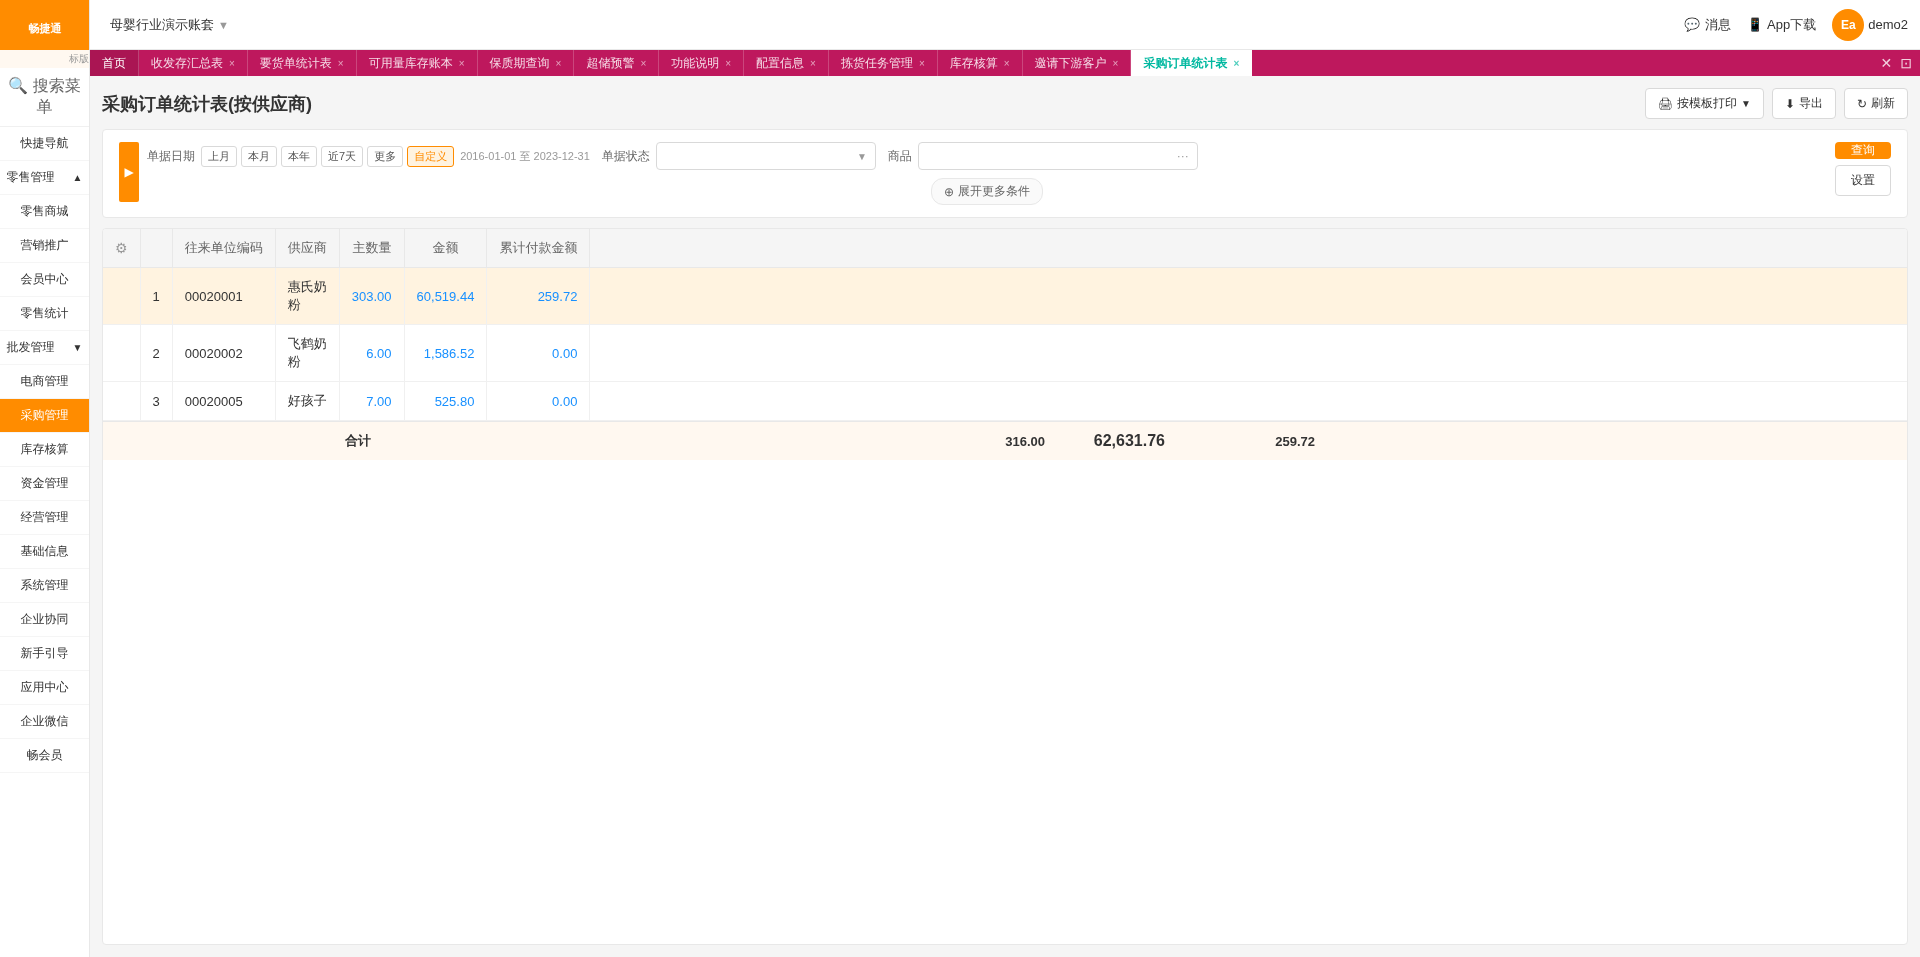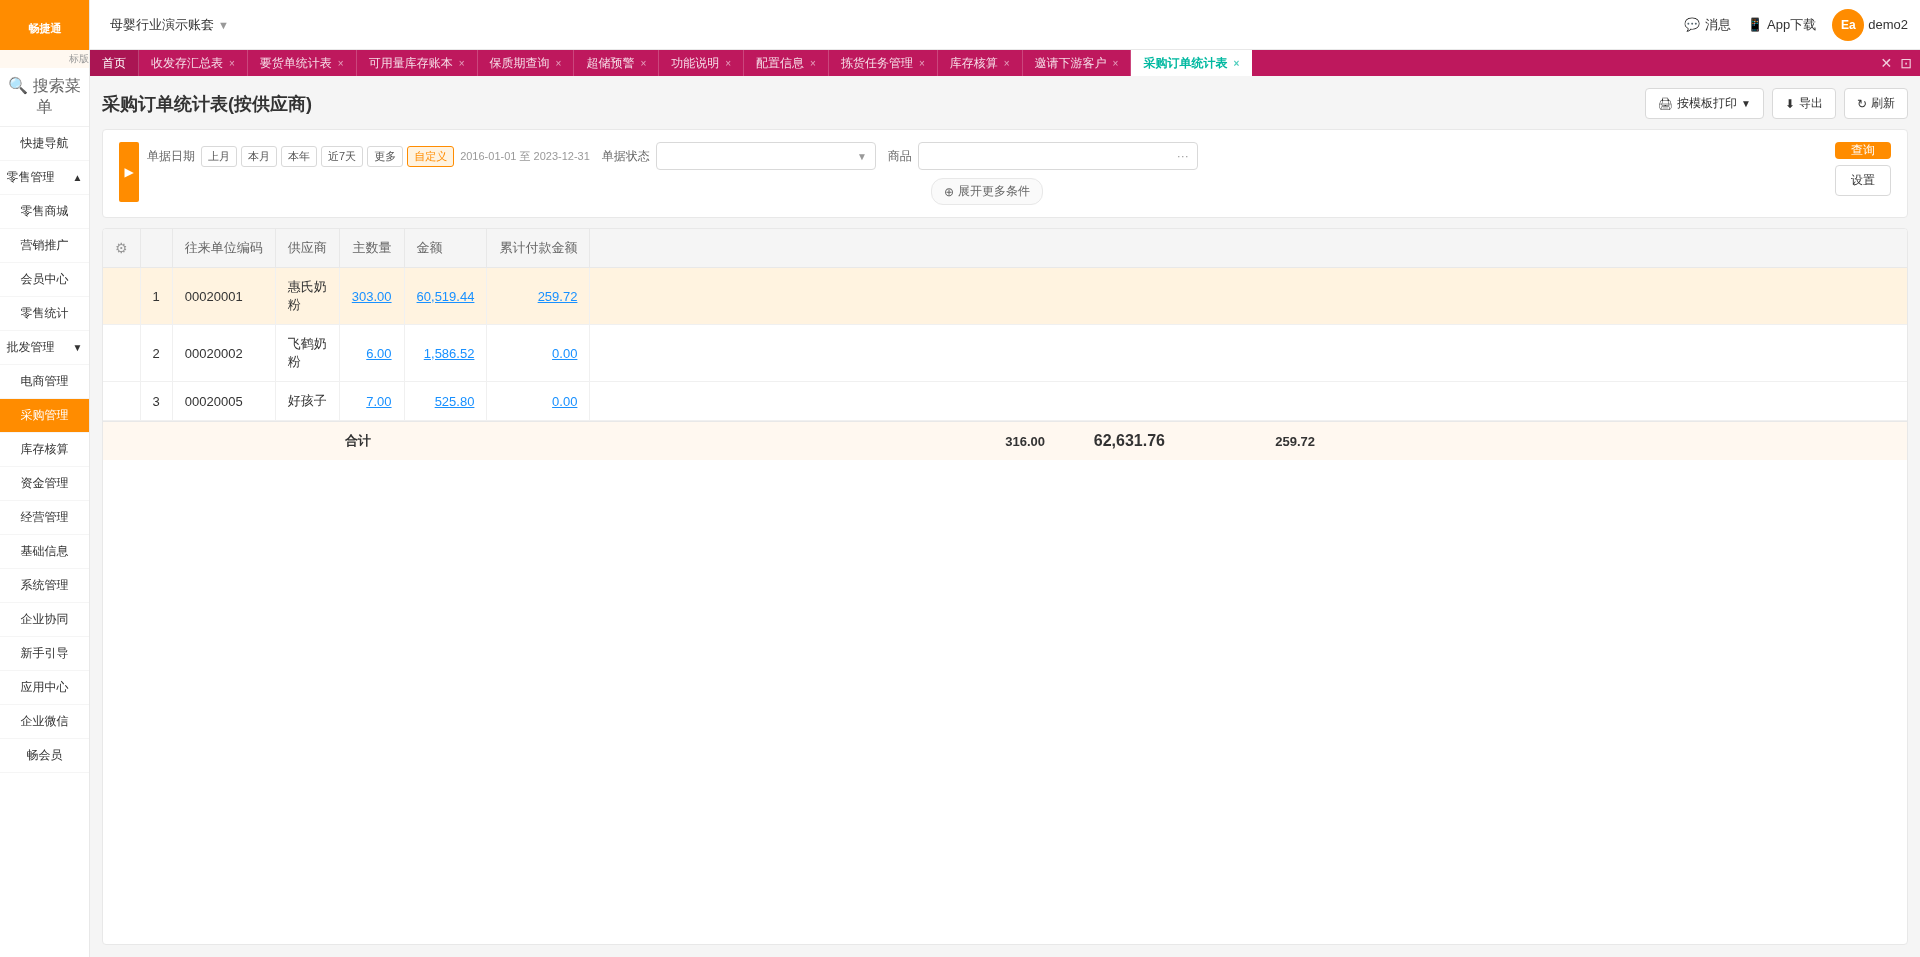--- a/index.html
+++ b/index.html
@@ -369,21 +369,20 @@
       padding: 10px 12px;
       color: #333;
       border-right: 1px solid #f0f0f0;
     }
     .data-table tbody td:last-child { border-right: none; }
     .data-table td.number {
       text-align: right;
     }
     .data-table td.link {
       color: #1890ff;
-      text-decoration: underline;
       cursor: pointer;
     }
     .table-footer {
       background: #fff8f0;
       border-top: 1px solid #e8e8e8;
       padding: 10px 12px;
     }
     .settings-col {
       width: 40px;
       text-align: center;
@@ -627,21 +626,21 @@
       <table class="data-table">
         <thead>
           <tr>
             <th class="settings-col">
               <span class="gear-icon">⚙</span>
             </th>
             <th class="col-index"></th>
             <th class="col-code">往来单位编码</th>
             <th>供应商</th>
             <th class="col-qty" style="text-align:right;">主数量</th>
-            <th class="col-amount" style="text-align:left;">金额</th>
+            <th class="col-amount" style="text-align:center;">金额</th>
             <th class="col-paid" style="text-align:right;">累计付款金额</th>
             <th style="width:100%;"></th>
           </tr>
         </thead>
         <tbody>
           <tr class="selected">
             <td class="settings-col"></td>
             <td class="col-index" style="text-align:center;">1</td>
             <td class="col-code">00020001</td>
             <td>惠氏奶粉</td>

